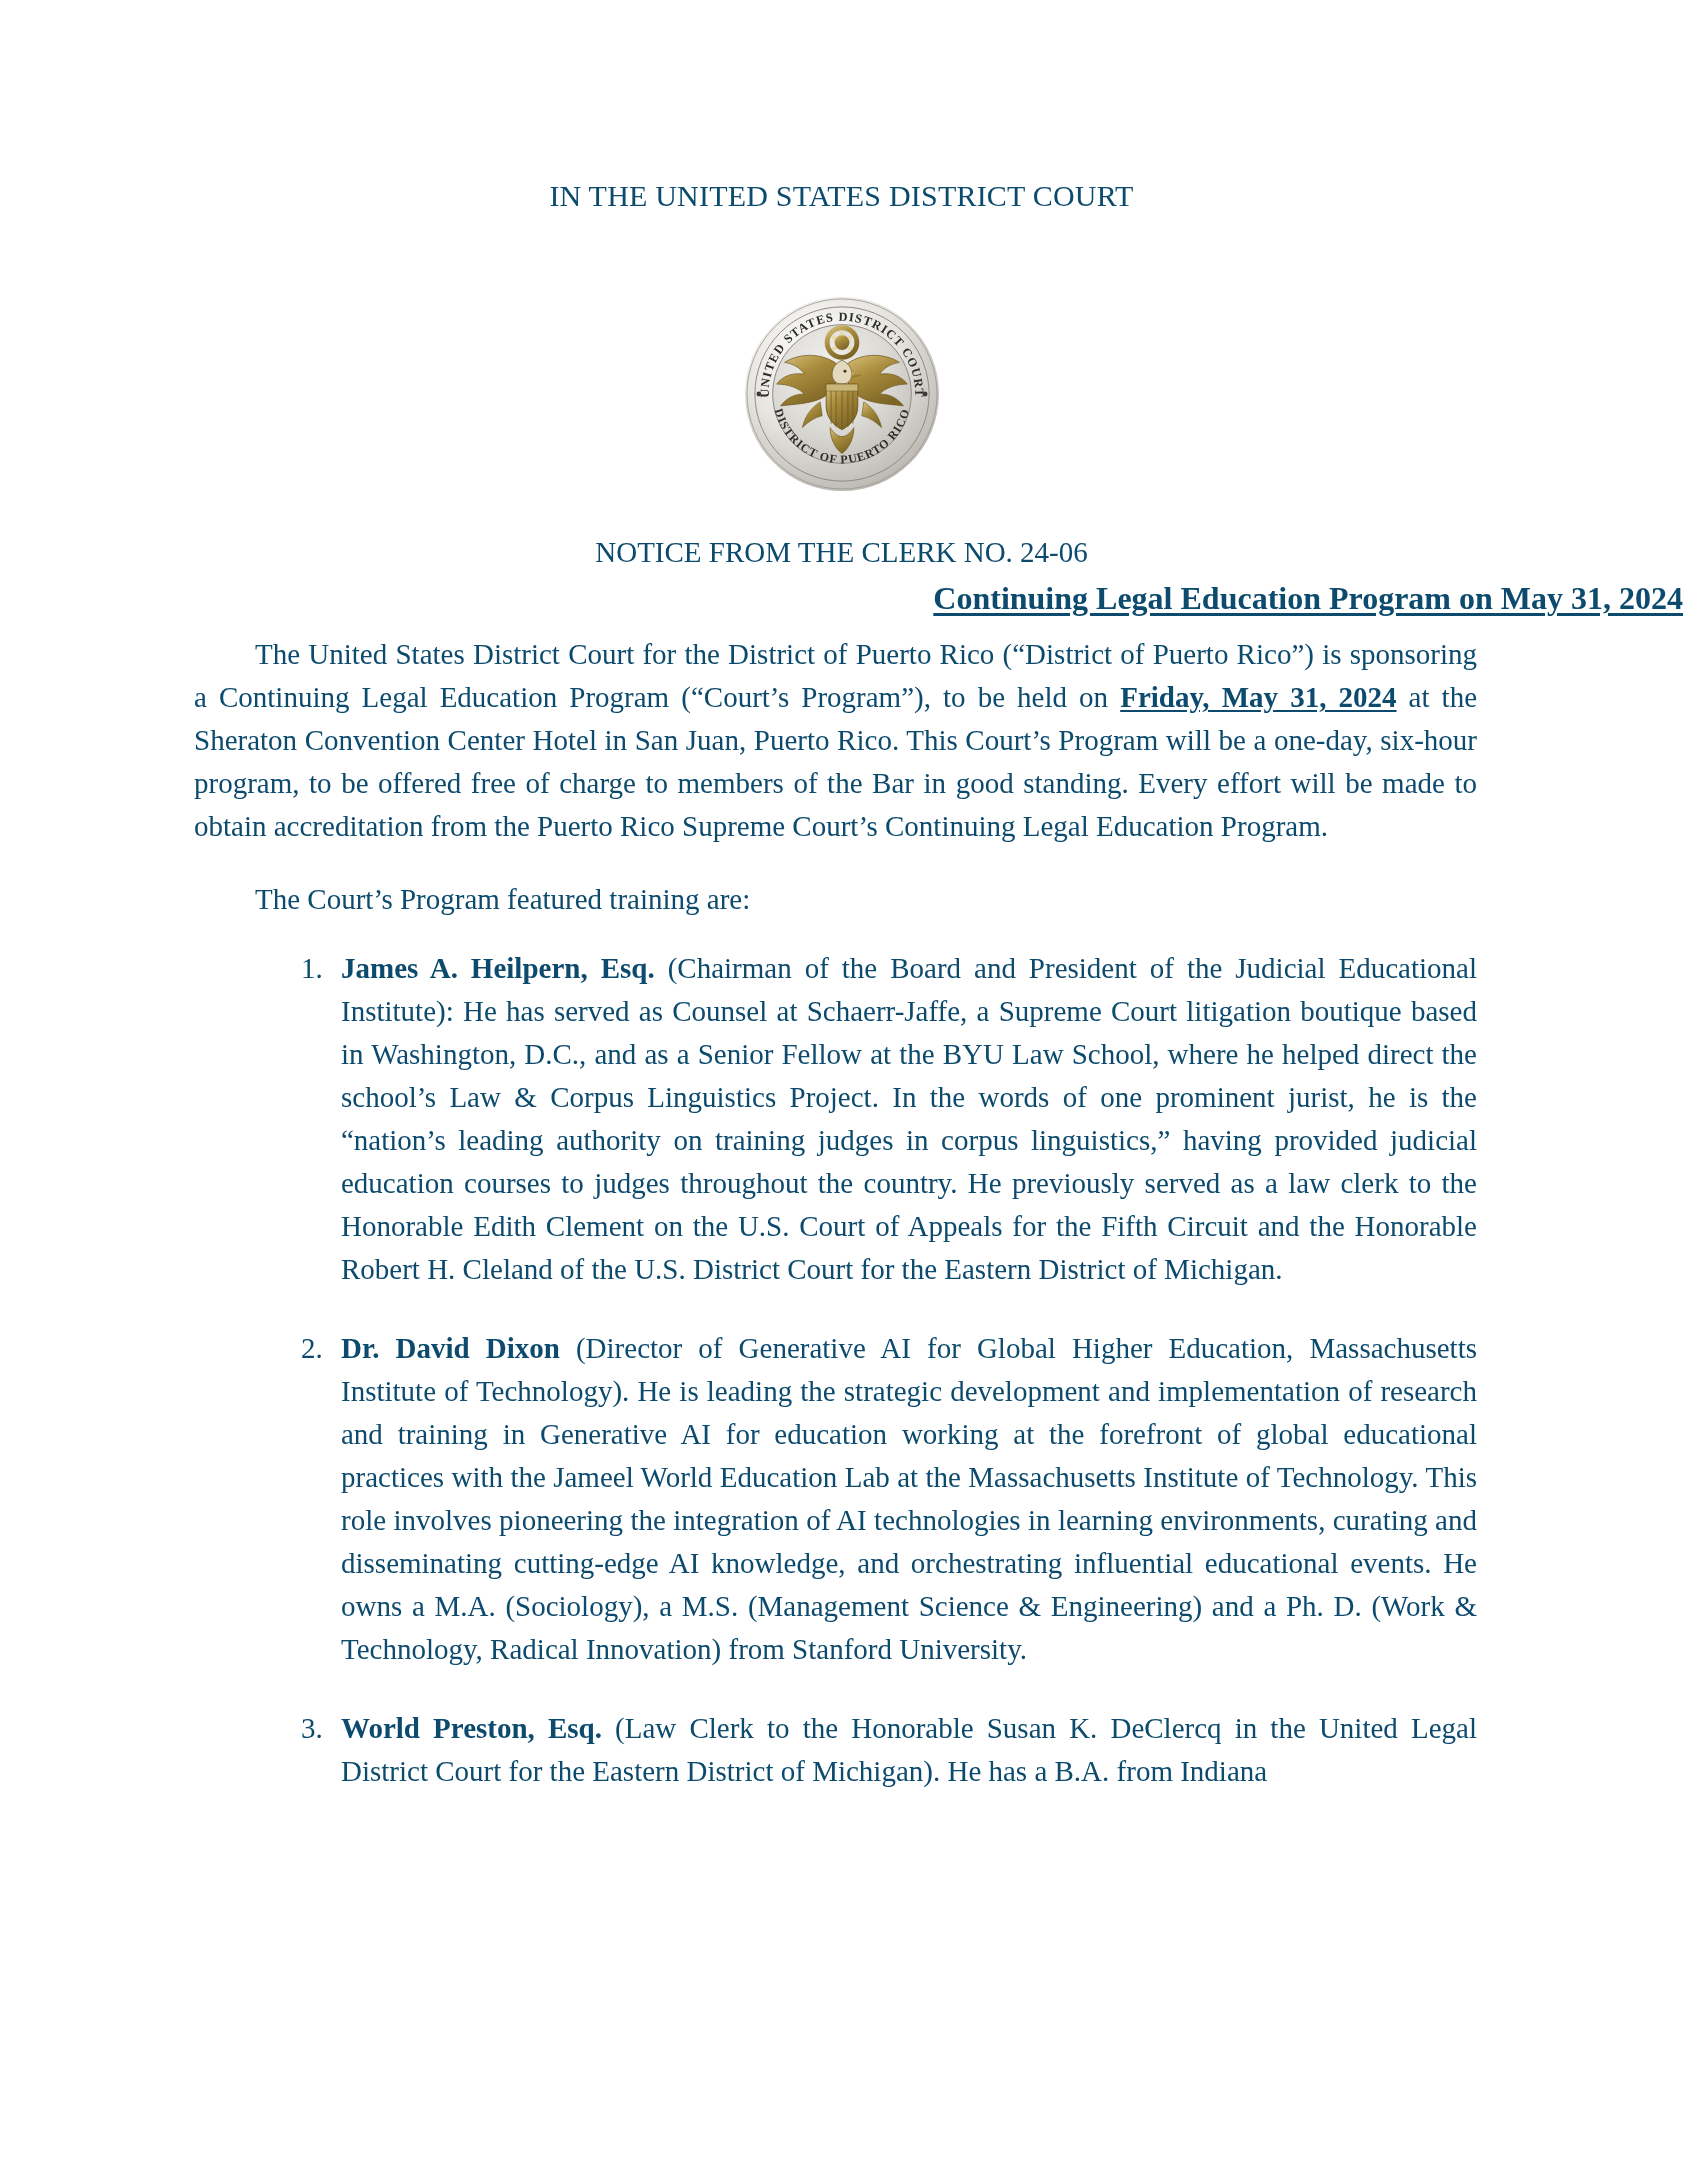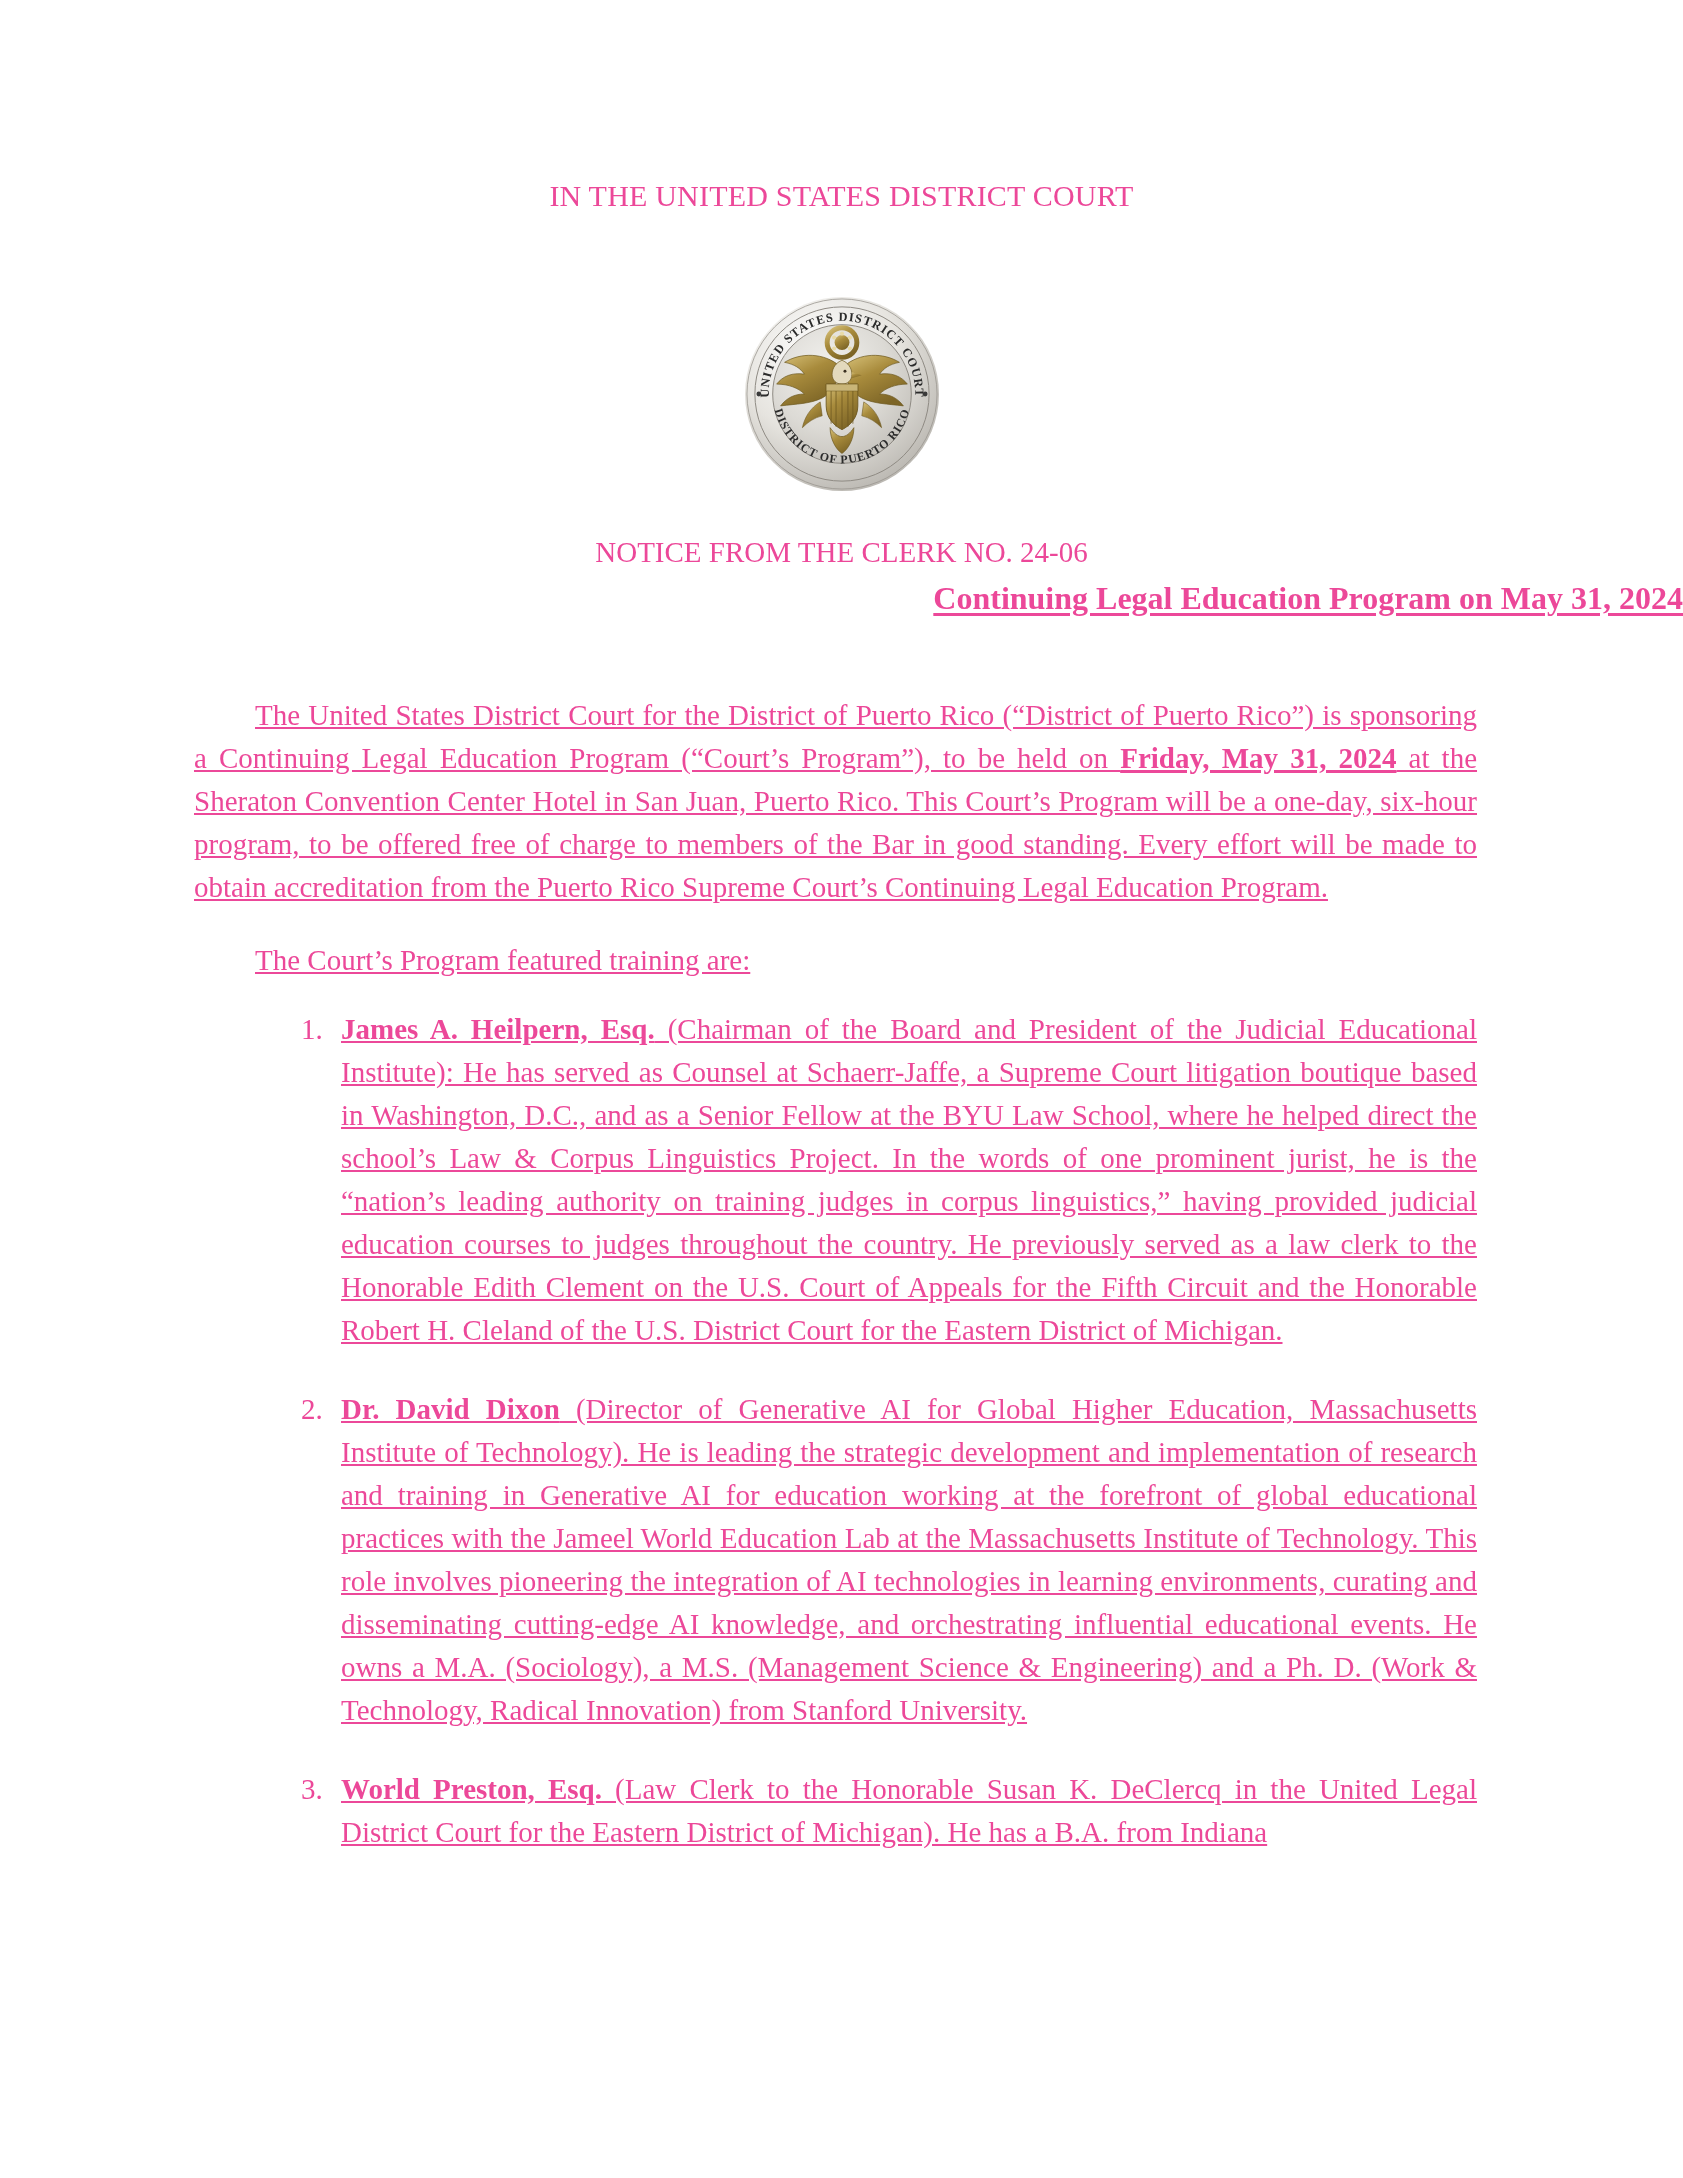--- a/index.html
+++ b/index.html
@@ -6,21 +6,21 @@
     margin: 0;
     padding: 0;
     background: #ffffff;
   }
   .page {
     position: relative;
     width: 1683px;
     height: 2178px;
     background: #ffffff;
     font-family: "Liberation Serif", "DejaVu Serif", serif;
-    color: #ec4899;
+    color: #0c4a6e;
     overflow: hidden;
     box-sizing: border-box;
     padding-left: 47px;
   }
 
   
   .court-header {
     position: absolute;
     top: 176px;
     left: 0;
@@ -67,24 +67,23 @@
     font-size: 32px;
     line-height: 42px;
     font-weight: bold;
     text-decoration: underline;
     text-underline-offset: 4px;
   }
 
   
   .body {
     position: absolute;
-    top: 694px;
+    top: 633px;
     left: 194px;
     width: 1283px;
-    text-decoration: underline;
   }
   p.para {
     margin: 0 0 30px 0;
     font-size: 29px;
     line-height: 43px;
     text-align: justify;
     text-indent: 61px;
     hyphens: none;
   }
   p.para.tight { margin-bottom: 26px; }

